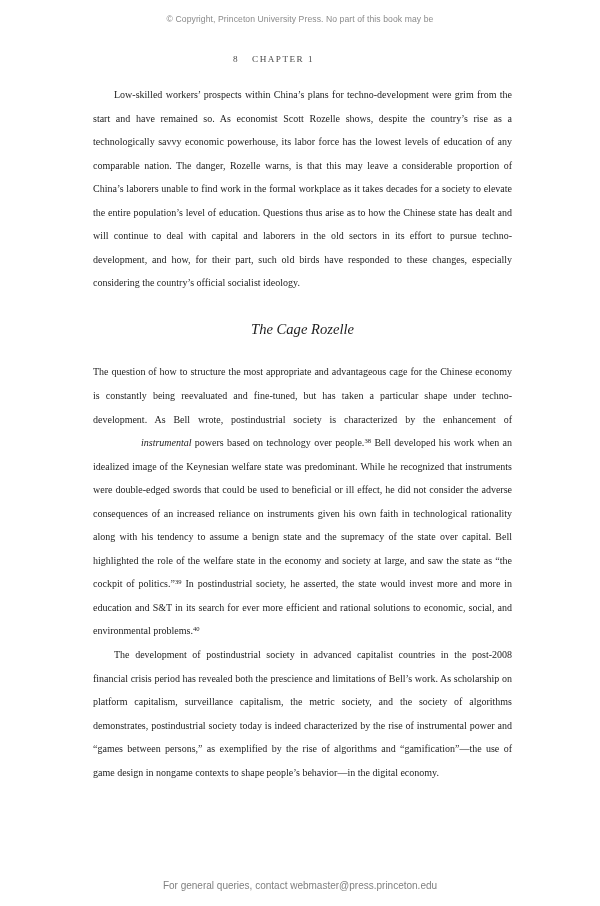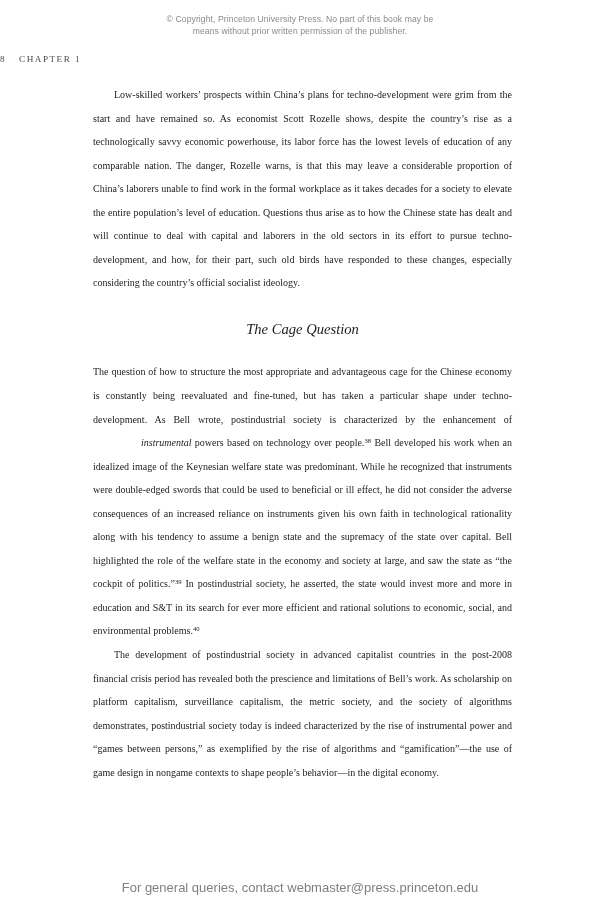--- a/index.html
+++ b/index.html
@@ -30,21 +30,21 @@
     letter-spacing: 0.01em;
   }
   #copyright-notice .cline { display: block; white-space: nowrap; }
 
   
   #running-head {
     position: absolute;
     left: 0;
     top: 54px;
     width: 547px;
-    text-align: left;
+    text-align: center;
     font-size: 9.2px;
     letter-spacing: 0.16em;
     color: #4a4a4a;
     font-variant: small-caps;
   }
   #running-head .folio { margin-right: 14px; letter-spacing: 0.05em; }
 
   
   #text-block {
     position: absolute;
@@ -87,43 +87,42 @@
   em.ital { font-style: italic; margin-left: 48px; }
 
   
   #page-footer {
     position: absolute;
     left: 0;
     top: 880px;
     width: 600px;
     text-align: center;
     font-family: "Liberation Sans", "DejaVu Sans", sans-serif;
-    font-size: 13px;
+    font-size: 10px;
     color: #7f7f7f;
   }
 </style>
 </head>
 <body>
 
 <div id="copyright-notice">
   <span class="cline">© Copyright, Princeton University Press. No part of this book may be</span>
-  <span class="cline">means without prior written permission of the publisher.</span>
 </div>
 
 <div id="running-head">
   <span class="folio">8</span><span class="chap">CHAPTER 1</span>
 </div>
 
 <div id="text-block">
 
   <p class="para indent">Low-skilled workers’ prospects within China’s plans for techno-development were grim from the start and have remained so. As economist Scott Rozelle shows, despite the country’s rise as a technologically savvy economic powerhouse, its labor force has the lowest levels of education of any comparable nation. The danger, Rozelle warns, is that this may leave a considerable proportion of China’s laborers unable to find work in the formal workplace as it takes decades for a society to elevate the entire population’s level of education. Questions thus arise as to how the Chinese state has dealt and will continue to deal with capital and laborers in the old sectors in its effort to pursue techno-development, and how, for their part, such old birds have responded to these changes, especially considering the country’s official socialist ideology.</p>
 
   <div class="gap-heading-before"></div>
 
-  <h2 class="section-heading">The Cage Question</h2>
+  <h2 class="section-heading">The Cage Rozelle</h2>
 
   <div class="gap-heading-after"></div>
 
   <p class="para"><span>The question of how to structure the most appropriate and advantageous cage for the Chinese economy is constantly being reevaluated and fine-tuned, but has taken a particular shape under techno-development. As Bell wrote, postindustrial society is characterized by the enhancement of </span><em class="ital">instrumental</em><span> powers based on technology over people.</span><sup class="fn">38</sup><span> Bell developed his work when an idealized image of the Keynesian welfare state was predominant. While he recognized that instruments were double-edged swords that could be used to beneficial or ill effect, he did not consider the adverse consequences of an increased reliance on instruments given his own faith in technological rationality along with his tendency to assume a benign state and the supremacy of the state over capital. Bell highlighted the role of the welfare state in the economy and society at large, and saw the state as “the cockpit of politics.”</span><sup class="fn">39</sup><span> In postindustrial society, he asserted, the state would invest more and more in education and S&amp;T in its search for ever more efficient and rational solutions to economic, social, and environmental problems.</span><sup class="fn">40</sup></p>
 
   <p class="para indent"><span>The development of postindustrial society in advanced capitalist countries in the post-2008 financial crisis period has revealed both the prescience and limitations of Bell’s work. As scholarship on platform capitalism, surveillance capitalism, the metric society, and the society of algorithms demonstrates, postindustrial society today is indeed characterized by the rise of instrumental power and “games between persons,” as exemplified by the rise of algorithms and “gamification”—the use of game design in nongame contexts to shape people’s behavior—in the digital economy.</span></p>
 
 </div>
 
 <div id="page-footer">For general queries, contact webmaster@press.princeton.edu</div>

